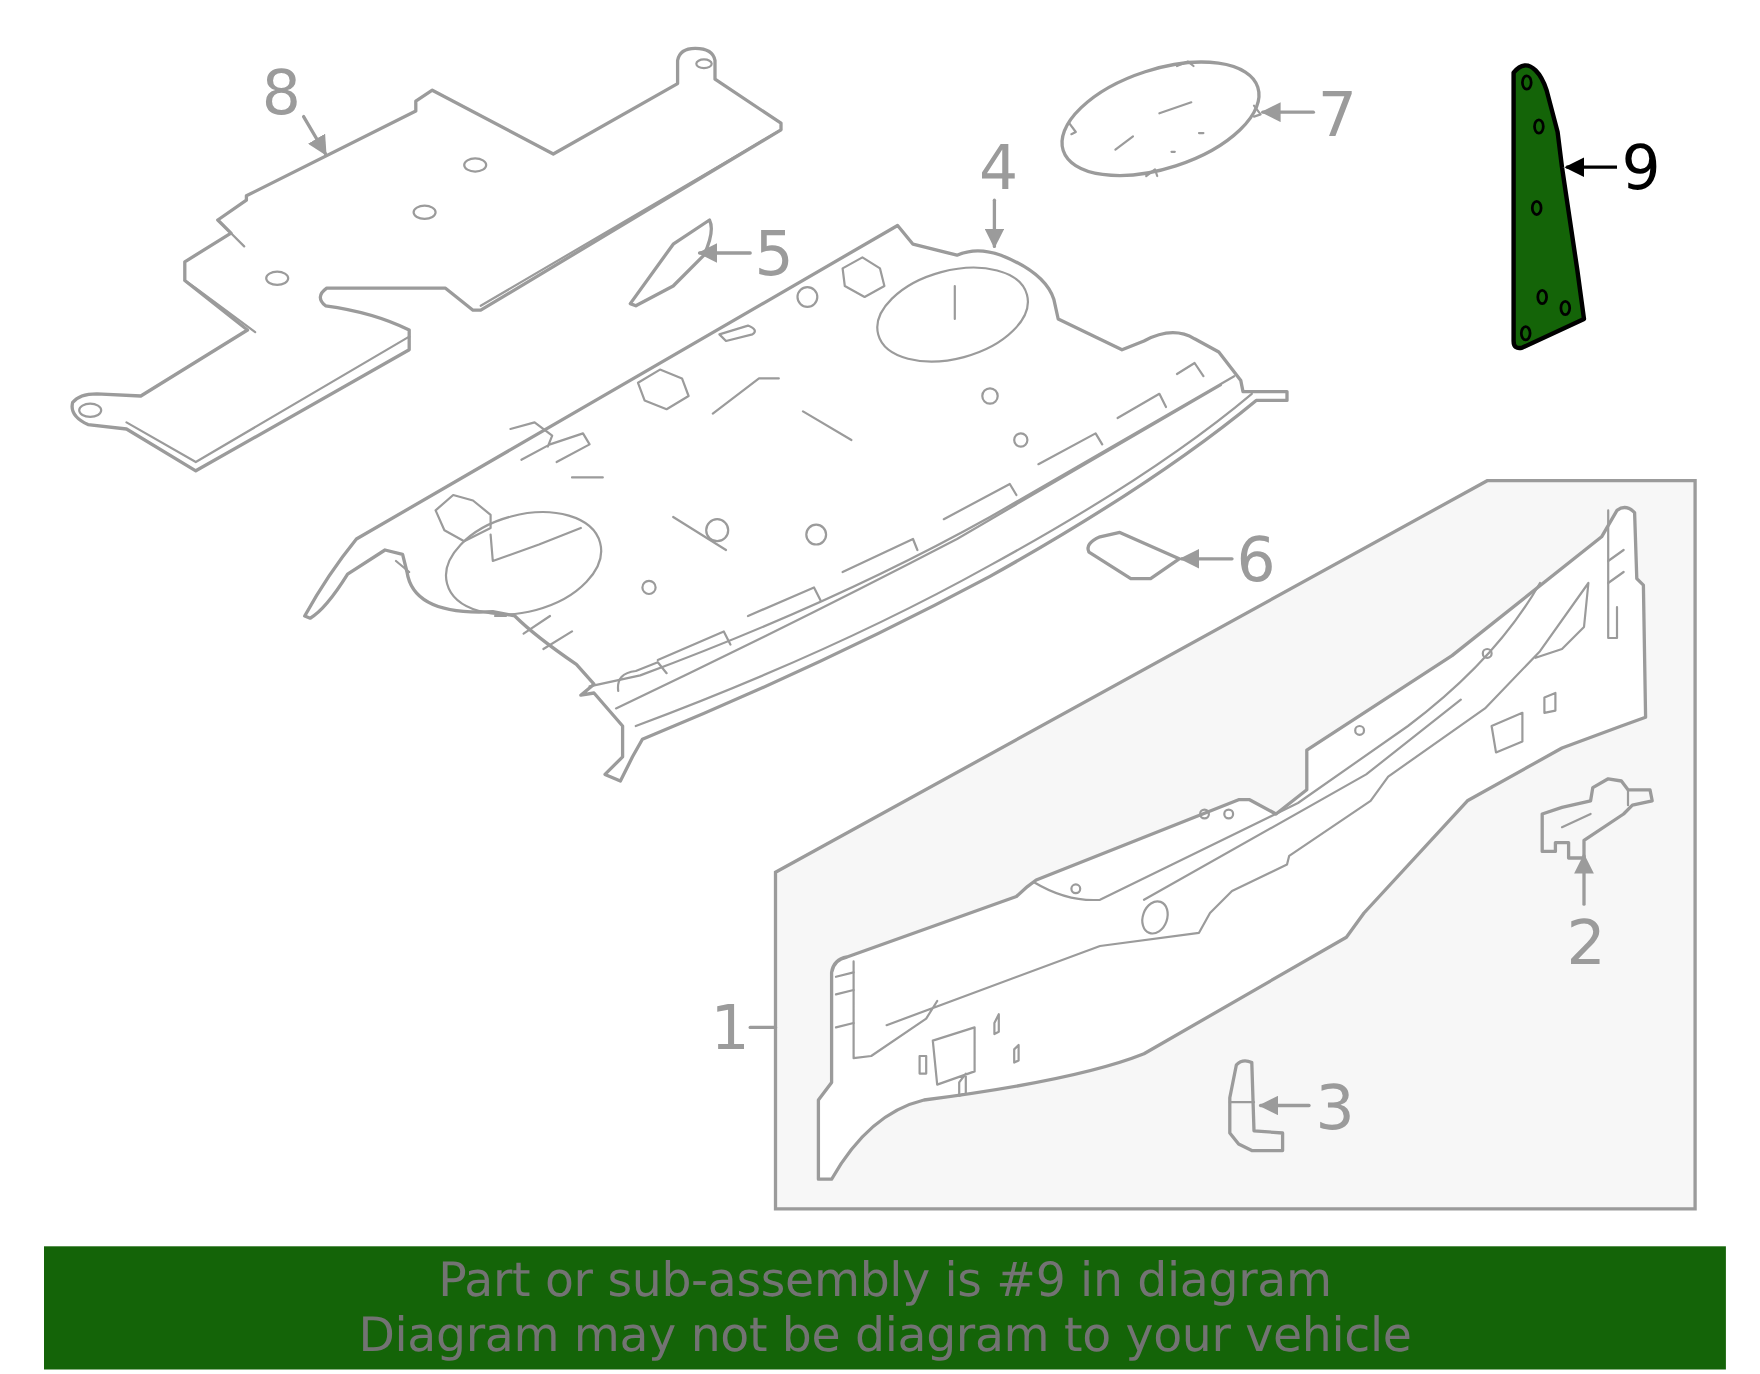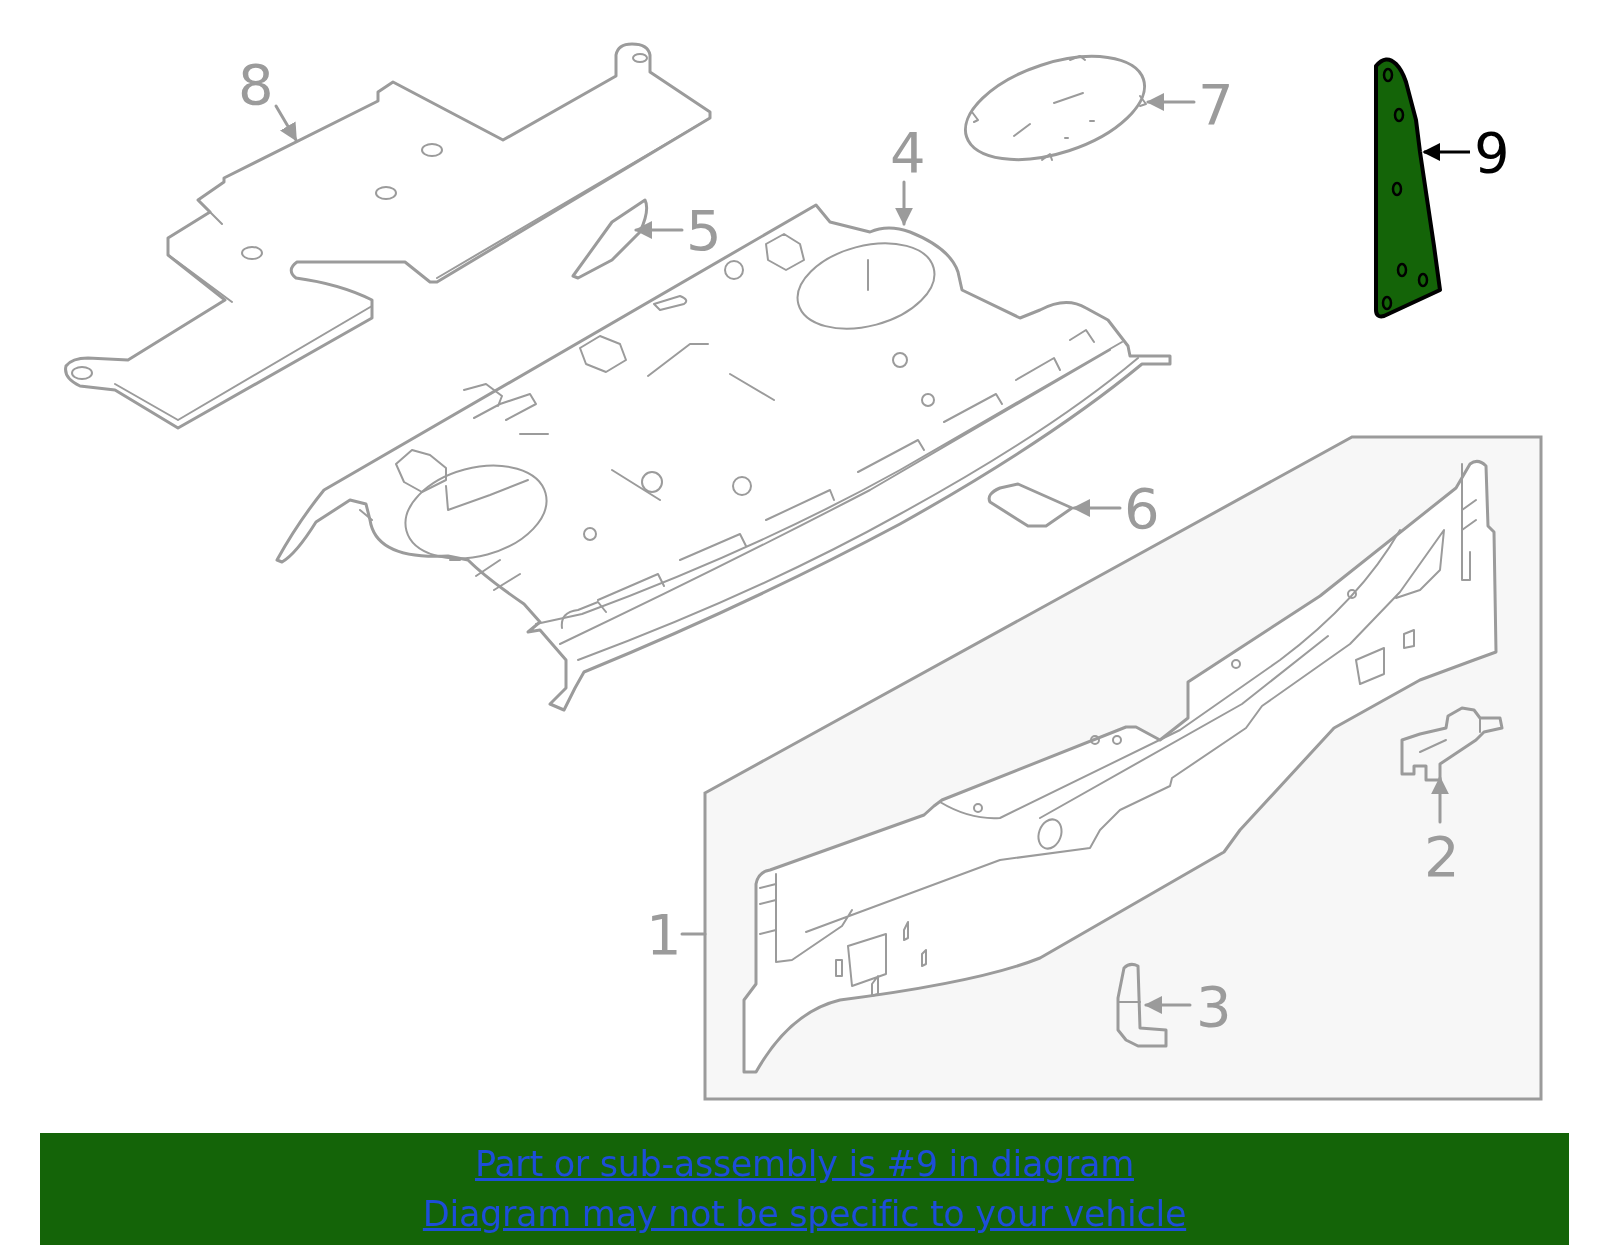--- a/index.html
+++ b/index.html
@@ -4,21 +4,21 @@
   <style>
     html, body { margin: 0; padding: 0; background: #ffffff; }
     body { width: 1600px; height: 1249px; position: relative; overflow: hidden; font-family: "DejaVu Sans", sans-serif; }
     #diagram { position: absolute; left: 0; top: 0; width: 1600px; height: 1249px; }
     .ln { fill: none; stroke: #9b9b9b; stroke-width: 3; stroke-linejoin: round; stroke-linecap: round; }
     .thin { fill: none; stroke: #9b9b9b; stroke-width: 2; stroke-linejoin: round; stroke-linecap: round; }
     .fillw { fill: #ffffff; stroke: #9b9b9b; stroke-width: 3; stroke-linejoin: round; }
     .lbl { font-family: "DejaVu Sans", sans-serif; font-size: 56px; fill: #9b9b9b; }
     .lbl-sel { font-family: "DejaVu Sans", sans-serif; font-size: 56px; fill: #000000; }
     #banner { position: absolute; left: 40px; top: 1133px; width: 1529px; height: 112px; display: flex; flex-direction: column; align-items: center; justify-content: center; }
-    #banner span { display: block; font-family: "DejaVu Sans", sans-serif; font-size: 35px; line-height: 50px; color: #1d4ed8; letter-spacing: -0.3px; text-decoration: underline; }
+    #banner span { display: block; font-family: "DejaVu Sans", sans-serif; font-size: 43px; line-height: 50px; color: #737373; letter-spacing: -0.3px; }
   </style>
 </head>
 <body>
 
 <svg id="diagram" viewBox="0 0 1600 1249" xmlns="http://www.w3.org/2000/svg">
   <defs>
     <marker id="arr" viewBox="0 0 10 10" refX="9" refY="5" markerWidth="6" markerHeight="6" orient="auto">
       <path d="M0,0 L10,5 L0,10 z" fill="#9b9b9b"></path>
     </marker>
     <marker id="arrk" viewBox="0 0 10 10" refX="9" refY="5" markerWidth="6" markerHeight="6" orient="auto">
@@ -125,14 +125,14 @@
   <text class="lbl" x="1124" y="528">6</text>
   <text class="lbl" x="1424" y="876">2</text>
   <text class="lbl" x="1196" y="1026">3</text>
   <text class="lbl" x="646" y="954">1</text>
 
   <rect x="40" y="1133" width="1529" height="112" fill="#146408"></rect>
 </svg>
 
 <div id="banner">
   <span>Part or sub-assembly is #9 in diagram</span>
-  <span>Diagram may not be specific to your vehicle</span>
+  <span>Diagram may not be diagram to your vehicle</span>
 </div>
 
 </body></html>

